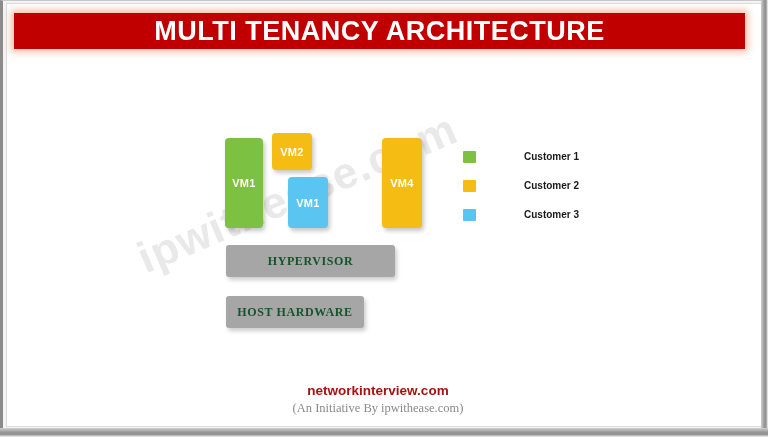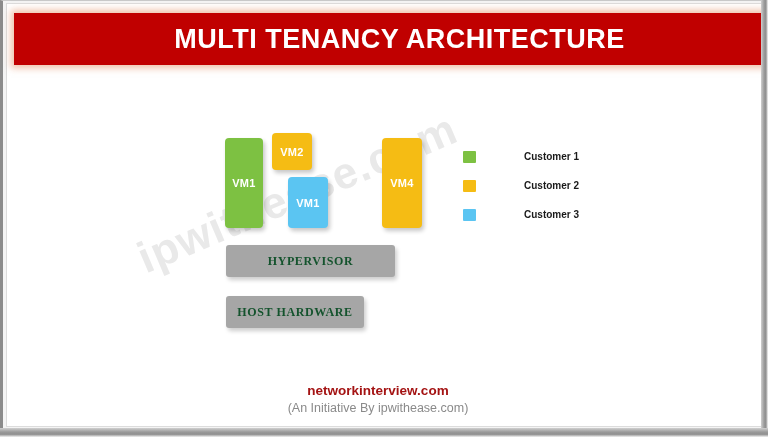--- a/index.html
+++ b/index.html
@@ -57,28 +57,27 @@
     height: 432px;
     background: linear-gradient(to right, #cfcfcf 0%, #9a9a9a 45%, #8f8f8f 70%, #f7f7f7 100%);
   }
 
   
   .title-banner {
     position: absolute;
     left: 14px;
     top: 13px;
     width: 731px;
-    height: 52px;
+    height: 36px;
     background: #c00000;
     background: linear-gradient(to bottom, #c80707 0%, #bf0202 55%, #b30000 100%);
     box-shadow: 0 0 7px 3px rgba(226, 140, 96, 0.55);
     display: flex;
     align-items: center;
     justify-content: center;
-    padding-left: 20px;
   }
   .title-text {
     color: #ffffff;
     font-size: 27px;
     font-weight: bold;
     letter-spacing: 0.5px;
     font-family: "Liberation Sans", sans-serif;
     white-space: nowrap;
   }
 
@@ -172,21 +171,21 @@
   .footer-primary {
     font-size: 13.5px;
     font-weight: bold;
     color: #a41313;
     font-family: "Liberation Sans", sans-serif;
     line-height: 16px;
   }
   .footer-secondary {
     font-size: 12.5px;
     color: #8a8a8a;
-    font-family: Liberation Sans, sans-serif;
+    font-family: Liberation Serif, serif;
     line-height: 18px;
   }
 </style>
 </head>
 <body>
 
 <div id="canvas">
 
   <div class="frame-outer"></div>
   <div class="frame-inner"></div>

